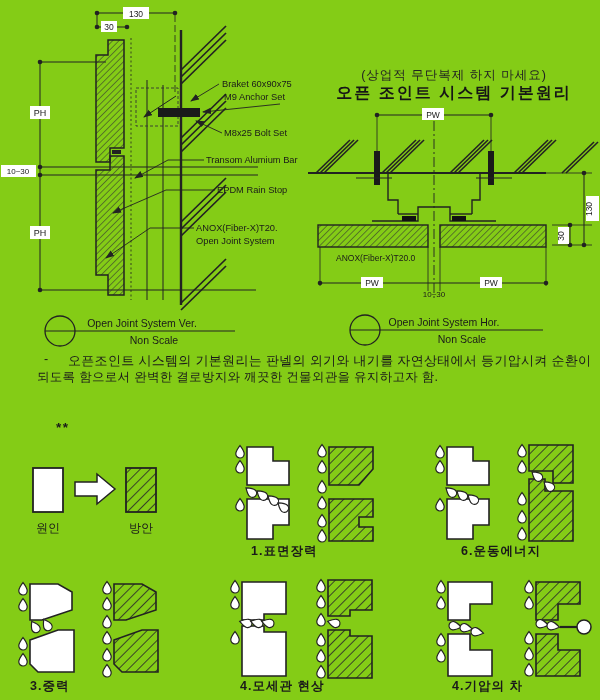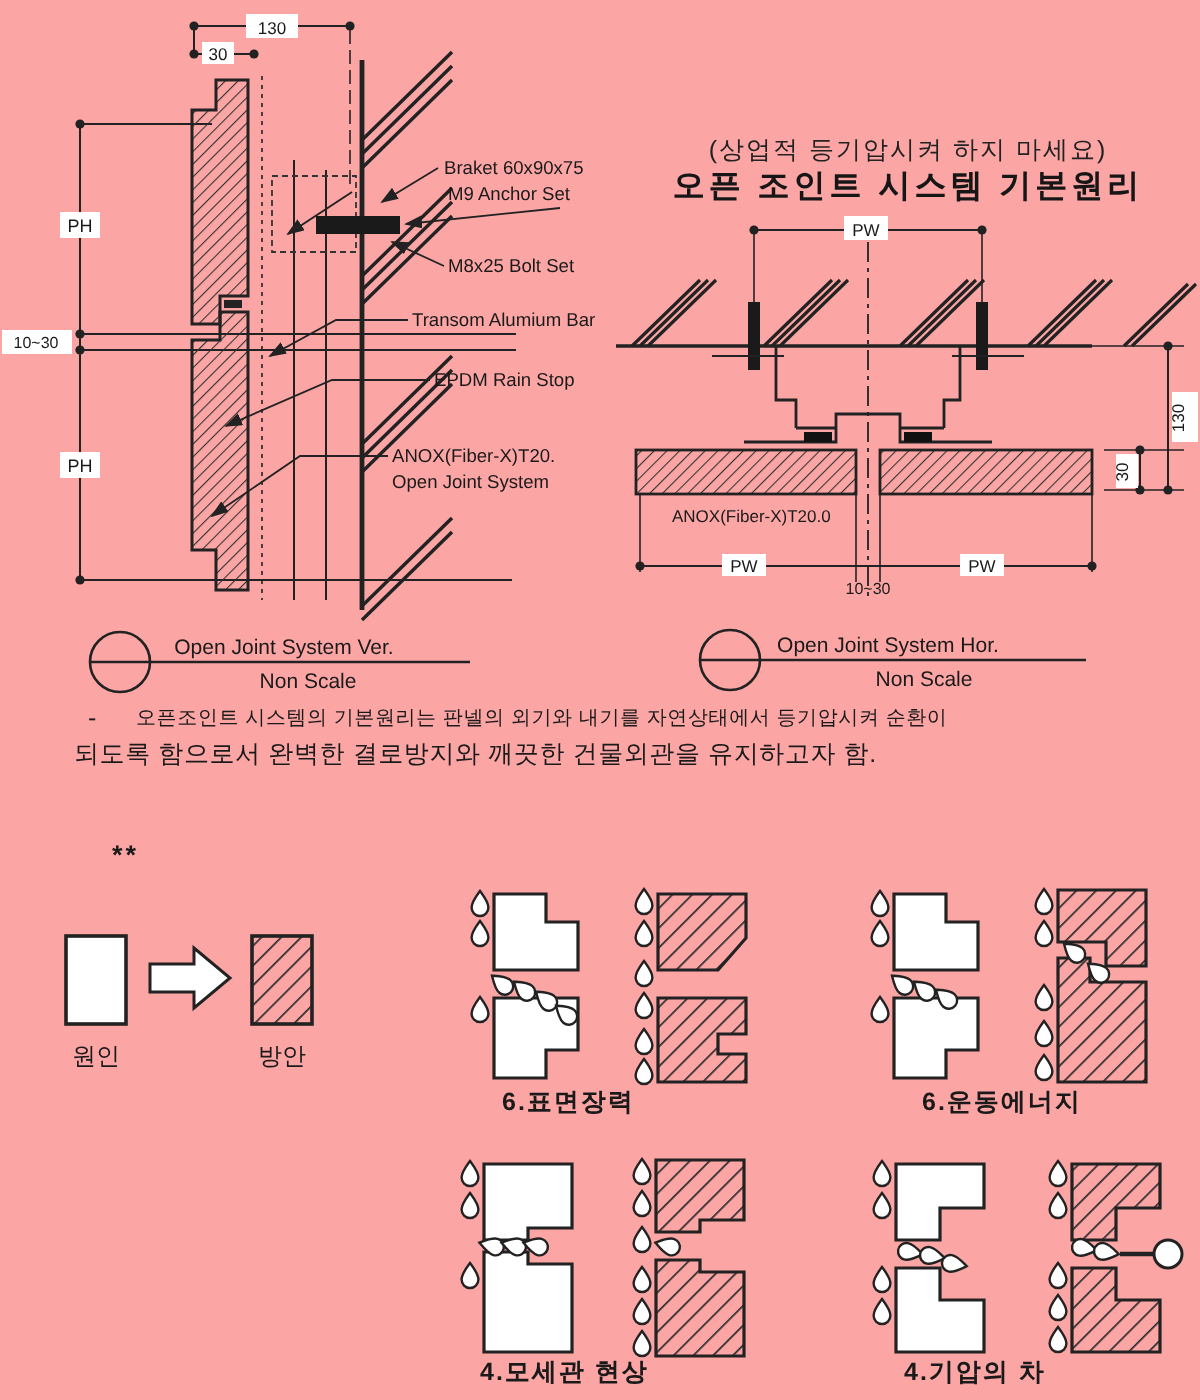--- a/index.html
+++ b/index.html
@@ -1,26 +1,26 @@
 <!DOCTYPE html>
 <html><head>
 <meta charset="utf-8">
 <style>
   html,body{margin:0;padding:0;background:#e8e8e8;}
-  #page{position:relative;width:600px;height:700px;background:#fca5a5;
+  #page{position:relative;width:600px;height:700px;background:#84cc16;
         font-family:"Liberation Sans", sans-serif;color:#1a1a1a;overflow:hidden;}
   svg{font-family:"Liberation Sans", sans-serif;}
   svg text{fill:#1a1a1a;}
   .abs{position:absolute;}
   .hs-title{left:328px;top:46px;width:252px;text-align:center;font-size:16px;
             font-weight:700;letter-spacing:2px;color:#161616;margin-top:37px;}
   .hs-sub{left:328px;top:67px;width:252px;text-align:center;font-size:12.5px;
           letter-spacing:1px;color:#222;}
   .para-bullet{left:44px;top:352px;font-size:12.5px;}
-  .para-l1{left:68px;top:352px;font-size:10px;letter-spacing:.3px;white-space:nowrap;}
+  .para-l1{left:68px;top:352px;font-size:13px;letter-spacing:.3px;white-space:nowrap;}
   .para-l2{left:37px;top:369px;font-size:12.5px;letter-spacing:.3px;white-space:nowrap;}
   .leak-head{left:56px;top:420px;font-size:13.5px;letter-spacing:1.5px;font-weight:700;
              display:flex;gap:14px;}
   .leak-item{position:absolute;width:160px;height:124px;}
   .leak-label{position:absolute;top:102px;font-size:12.5px;font-weight:700;
               letter-spacing:1px;white-space:nowrap;}
 </style>
 </head>
 <body>
 
@@ -121,21 +121,21 @@
   <text x="222" y="87" font-size="9.3">Braket 60x90x75</text>
   <text x="224" y="100" font-size="9.3">M9 Anchor Set</text>
   <text x="224" y="136" font-size="9.3">M8x25 Bolt Set</text>
   <text x="206" y="163" font-size="9.3">Transom Alumium Bar</text>
   <text x="217" y="193" font-size="9.3">EPDM Rain Stop</text>
   <text x="196" y="231" font-size="9.3">ANOX(Fiber-X)T20.</text>
   <text x="196" y="244" font-size="9.3">Open Joint System</text>
 </svg>
 
 <div class="abs hs-title">오픈 조인트 시스템 기본원리</div>
-<div class="abs hs-sub">(상업적 등기압시켜 하지 마세요)</div>
+<div class="abs hs-sub">(상업적 무단복제 하지 마세요)</div>
 
 <svg class="abs" style="left:300px;top:93px" width="300" height="217">
 
   <line x1="77" y1="22" x2="191" y2="22" stroke="#222" stroke-width="1"></line>
   <circle cx="77" cy="22" r="2.3" fill="#222"></circle>
       <circle cx="191" cy="22" r="2.3" fill="#222"></circle>
   <line x1="77" y1="24" x2="77" y2="58" stroke="#222" stroke-width="0.8"></line>
   <line x1="191" y1="24" x2="191" y2="58" stroke="#222" stroke-width="0.8"></line>
   <rect x="122" y="15" width="22" height="12" fill="#fff"></rect>
   <text x="133" y="25" font-size="8.5" text-anchor="middle">PW</text>
@@ -257,21 +257,21 @@
     <use href="#dropP" transform="translate(40,59) rotate(-50)"></use>
         <use href="#dropP" transform="translate(50,66) rotate(-50)"></use>
     <use href="#dropP" transform="translate(7,64)"></use>
     <use href="#dropP" transform="translate(89,10)"></use>
         <use href="#dropP" transform="translate(89,26)"></use>
     <use href="#dropP" transform="translate(89,46)"></use>
         <use href="#dropP" transform="translate(89,62)"></use>
     <use href="#dropP" transform="translate(89,80)"></use>
         <use href="#dropP" transform="translate(89,95)"></use>
   </svg>
-  <div class="leak-label" style="left:18px">6.표면장력</div>
+  <div class="leak-label" style="left:18px">1.표면장력</div>
 </div>
 
 <div class="leak-item" style="left:433px;top:441px">
   <svg width="160" height="102">
     <g fill="#fff" stroke="#222" stroke-width="1.6">
       <path d="M14,6 H40 V20 H56 V44 H14 Z"></path>
       <path d="M14,58 H56 V84 H40 V98 H14 Z"></path>
     </g>
     <g fill="url(#hatchA)" stroke="#222" stroke-width="1.6">
       <path d="M96,4 H140 V42 H120 V30 H96 Z"></path>
@@ -287,20 +287,45 @@
         <use href="#dropP" transform="translate(89,26)"></use>
     <use href="#dropP" transform="translate(104,35) rotate(-50)"></use>
         <use href="#dropP" transform="translate(116,45) rotate(-50)"></use>
     <use href="#dropP" transform="translate(89,58)"></use>
         <use href="#dropP" transform="translate(89,76)"></use>
     <use href="#dropP" transform="translate(89,93)"></use>
   </svg>
   <div class="leak-label" style="left:28px">6.운동에너지</div>
 </div>
 
+<div class="leak-item" style="left:18px;top:576px">
+  <svg width="160" height="102">
+    <g fill="#fff" stroke="#222" stroke-width="1.6">
+      <path d="M12,8 H40 L54,16 V34 L24,44 H12 Z"></path>
+      <path d="M12,64 L40,54 H56 V96 H20 L12,88 Z"></path>
+    </g>
+    <g fill="url(#hatchA)" stroke="#222" stroke-width="1.6" transform="translate(84,0)">
+      <path d="M12,8 H40 L54,16 V34 L24,44 H12 Z"></path>
+      <path d="M12,64 L40,54 H56 V96 H20 L12,88 Z"></path>
+    </g>
+    <use href="#dropP" transform="translate(5,13)"></use>
+        <use href="#dropP" transform="translate(5,29)"></use>
+    <use href="#dropP" transform="translate(17,51) rotate(-30)"></use>
+        <use href="#dropP" transform="translate(29,49) rotate(-30)"></use>
+    <use href="#dropP" transform="translate(5,68)"></use>
+        <use href="#dropP" transform="translate(5,84)"></use>
+    <use href="#dropP" transform="translate(89,12)"></use>
+        <use href="#dropP" transform="translate(89,28)"></use>
+    <use href="#dropP" transform="translate(89,46)"></use>
+        <use href="#dropP" transform="translate(89,62)"></use>
+    <use href="#dropP" transform="translate(89,79)"></use>
+        <use href="#dropP" transform="translate(89,95)"></use>
+  </svg>
+  <div class="leak-label" style="left:12px">3.중력</div>
+</div>
 
 <div class="leak-item" style="left:230px;top:576px">
   <svg width="160" height="104">
     <g fill="#fff" stroke="#222" stroke-width="1.6">
       <path d="M12,6 H56 V38 H34 V44 H12 Z"></path>
       <path d="M12,50 H34 V56 H56 V100 H12 Z"></path>
     </g>
     <g fill="url(#hatchA)" stroke="#222" stroke-width="1.6">
       <path d="M98,4 H142 V34 H120 V40 H98 Z"></path>
       <path d="M98,54 H120 V60 H142 V102 H98 Z"></path>

